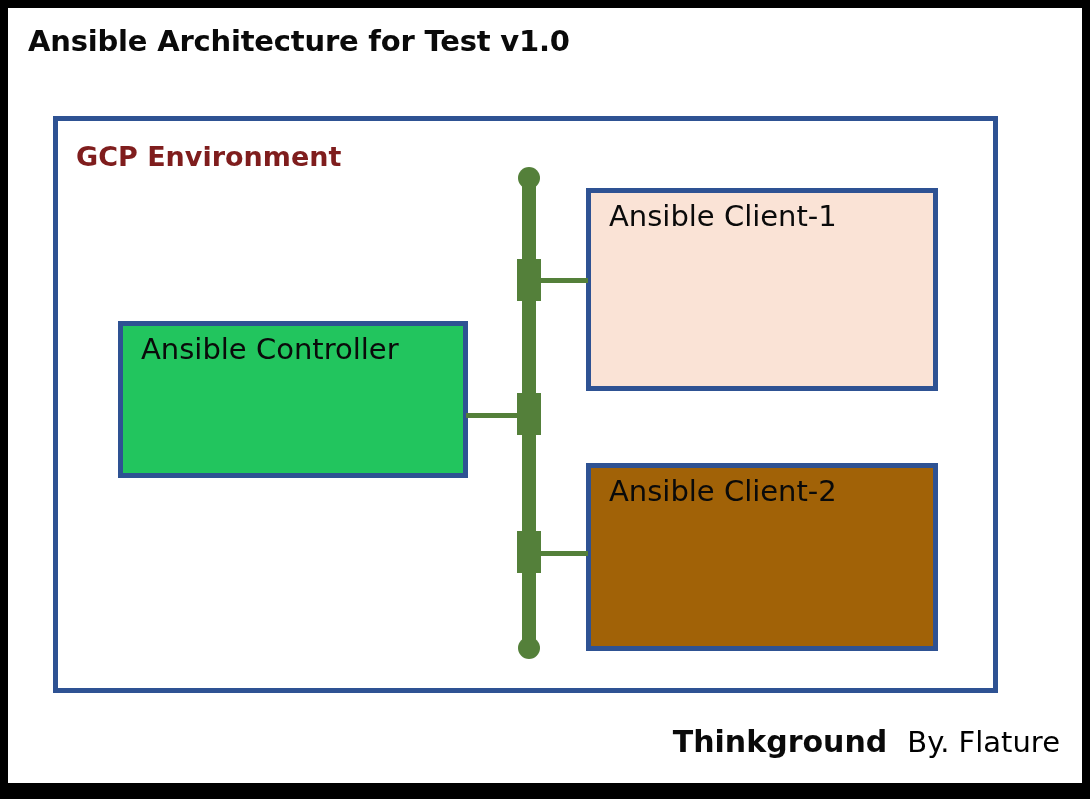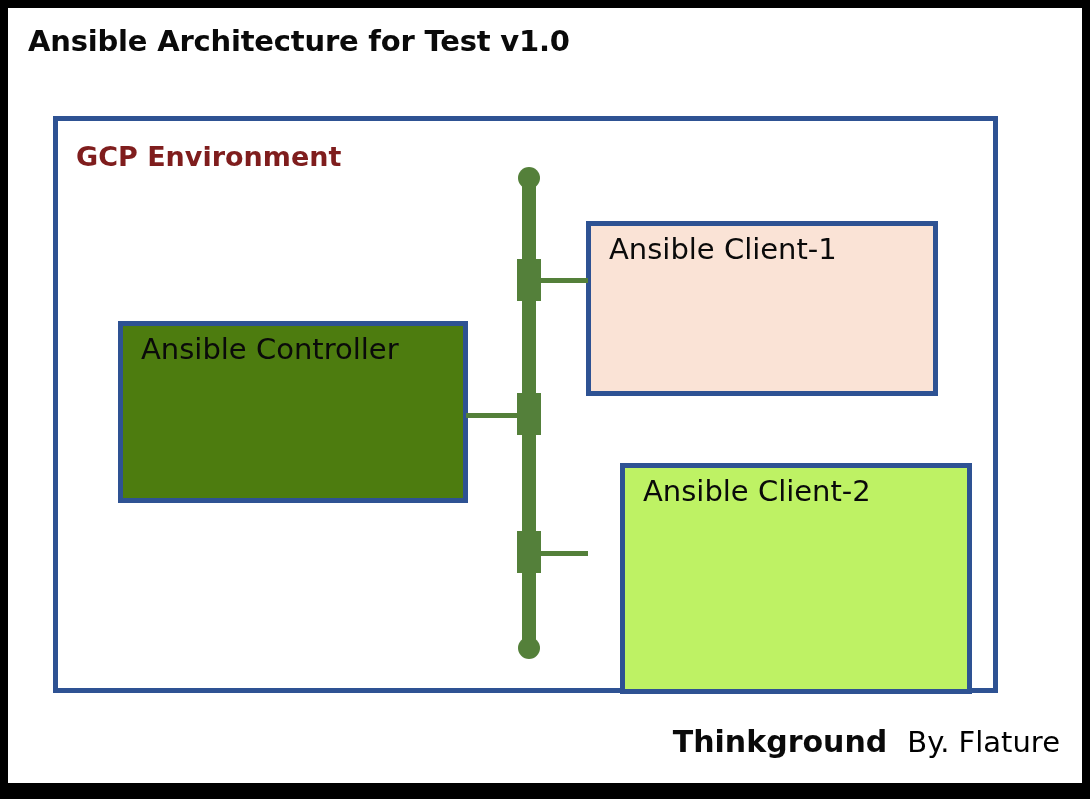--- a/index.html
+++ b/index.html
@@ -74,37 +74,36 @@
     top: 6px;
     font-size: 29px;
     font-weight: normal;
     color: #0a0a0a;
     white-space: nowrap;
   }
   .node.controller {
     left: 110px;
     top: 313px;
     width: 350px;
-    height: 182px;
-    background: #4d7c0f;
+    height: 157px;
+    background: #22c55e;
   }
   .node.client1 {
     left: 578px;
     top: 180px;
     width: 352px;
-    height: 175px;
+    height: 203px;
     background: #fae3d6;
-    margin-top: 33px;
   }
   .node.client2 {
-    left: 612px;
+    left: 578px;
     top: 455px;
     width: 352px;
-    height: 231px;
-    background: #bef264;
+    height: 188px;
+    background: #a16207;
   }
 
   
   .bus-line {
     position: absolute;
     left: 514px;
     top: 170px;
     width: 14px;
     height: 471px;
     background: #54803a;

